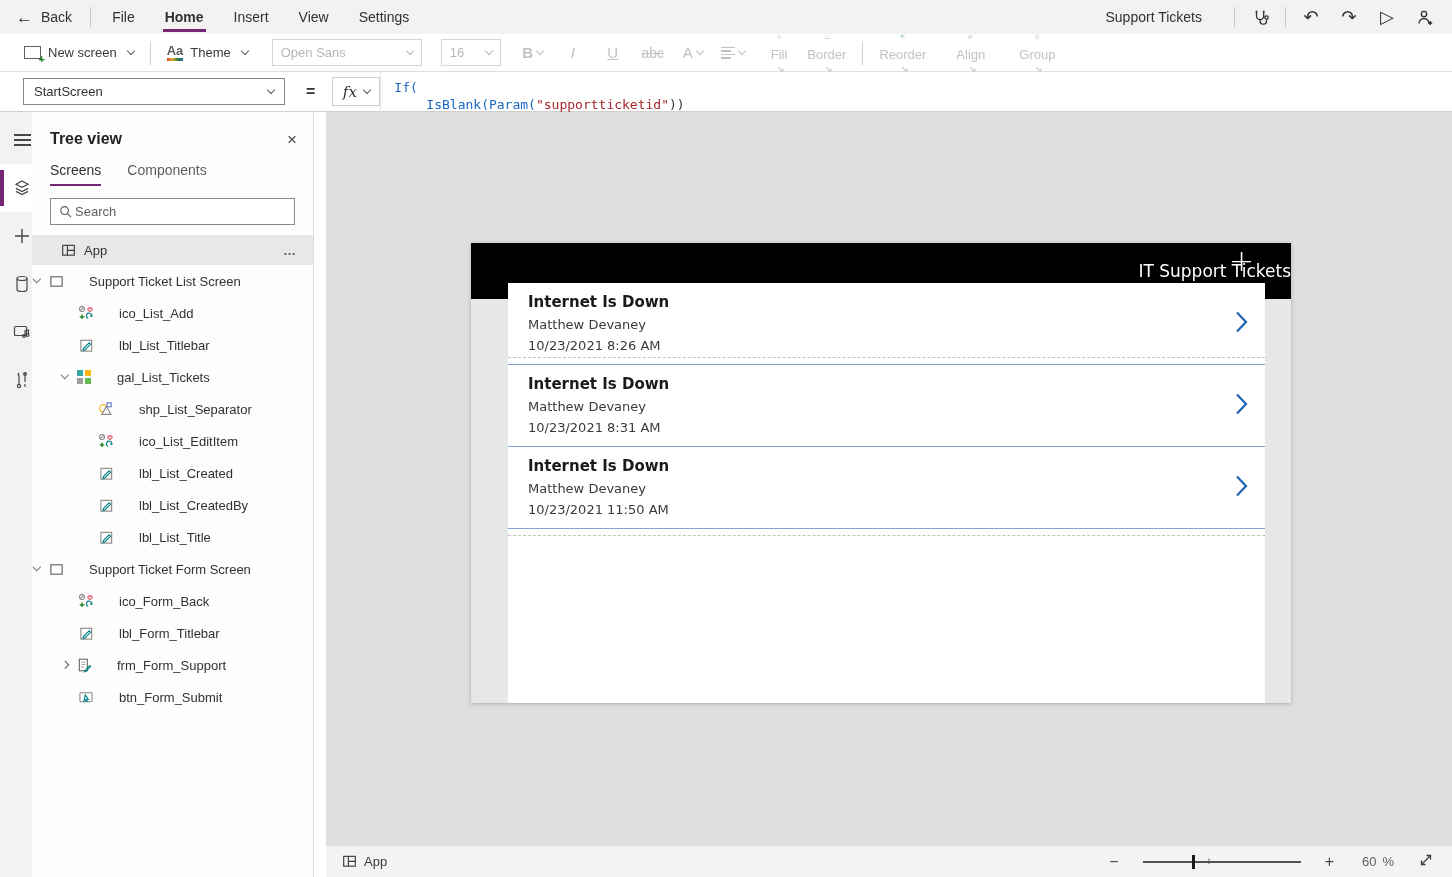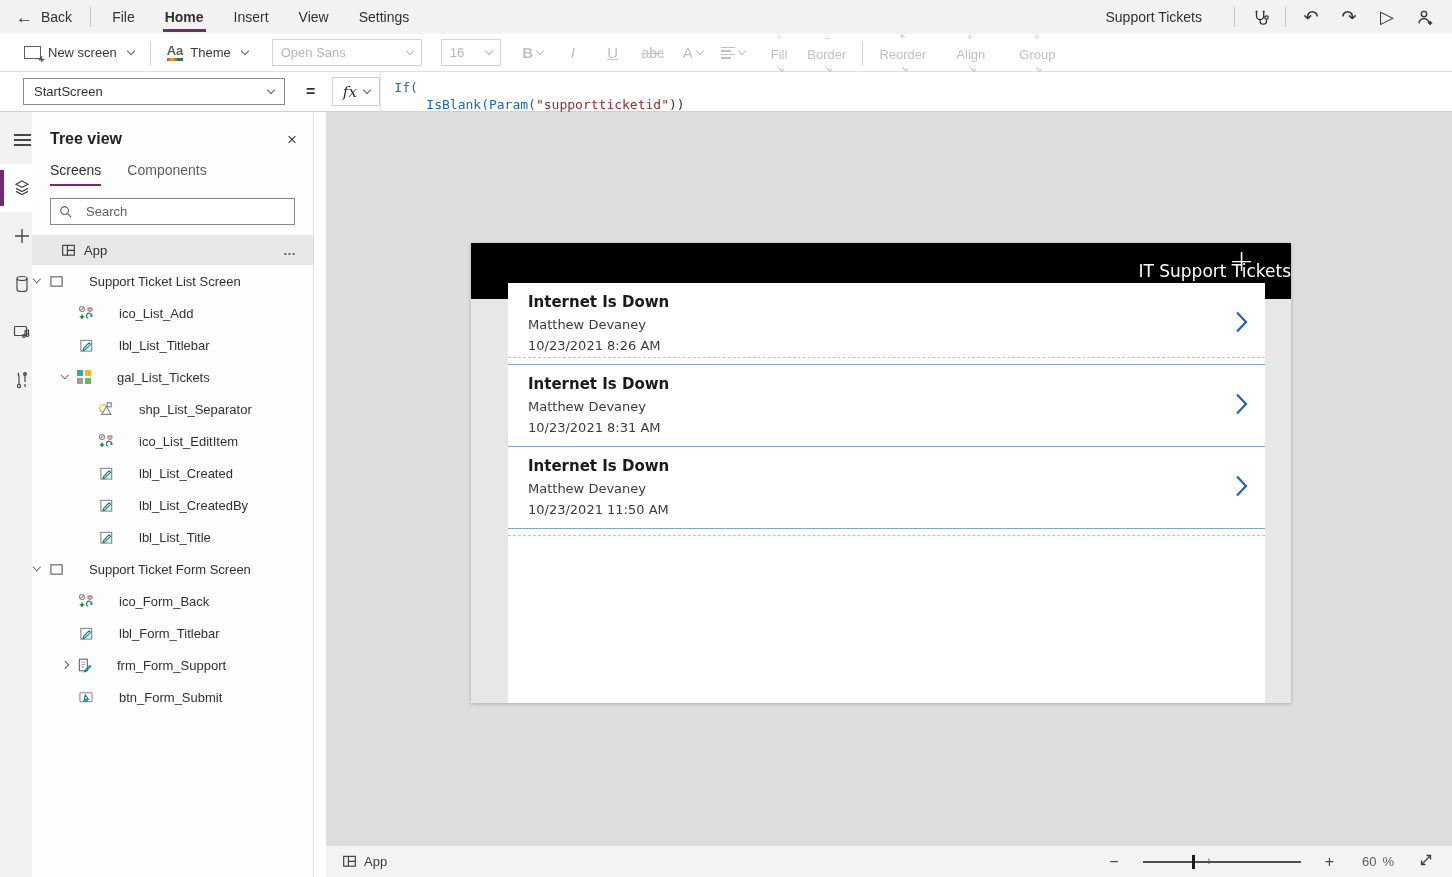--- a/index.html
+++ b/index.html
@@ -80,21 +80,21 @@
   
   .tree-panel { position:absolute; left:32px; top:112px; width:282px; bottom:0; background:#fdfdfd;
                 border-right:1px solid #e1dfdd; font-size:13px; color:#323130; }
   .tp-header { display:flex; align-items:center; justify-content:space-between; padding:18px 16px 0 18px; }
   .tp-title { font-size:16px; font-weight:600; color:#252423; }
   .tp-close { font-size:17px; color:#484644; line-height:1; }
   .tp-tabs { display:flex; gap:26px; padding:14px 0 0 18px; font-size:14px; }
   .tp-tab { padding-bottom:6px; color:#605e5c; }
   .tp-tab.active { color:#323130; border-bottom:2px solid #742774; }
   .tp-search { margin:12px 18px 10px 18px; height:27px; border:1px solid #8a8886; background:#fff;
-               display:flex; align-items:center; padding:0 8px; gap:14px; }
+               display:flex; align-items:center; padding:0 8px; gap:3px; }
   .tp-search input { border:none; outline:none; flex:1; font-size:13px; font-family:inherit;
                      color:#323130; background:transparent; }
   .tp-search input::placeholder { color:#605e5c; }
   .app-row { height:30px; background:#e8e8e8; display:flex; align-items:center; padding-left:28px; }
   .app-row .lbl { margin-left:8px; }
   .app-more { margin-left:auto; margin-right:16px; color:#605e5c; letter-spacing:1px; font-weight:bold; }
   .tree-rows {}
   .tree-row { height:32px; display:flex; align-items:center; }
   .tree-row .expander { width:16px; color:#605e5c; display:flex; align-items:center; }
   .tree-row .expander .chev { margin:0 0 0 2px; width:5.5px; height:5.5px; }

